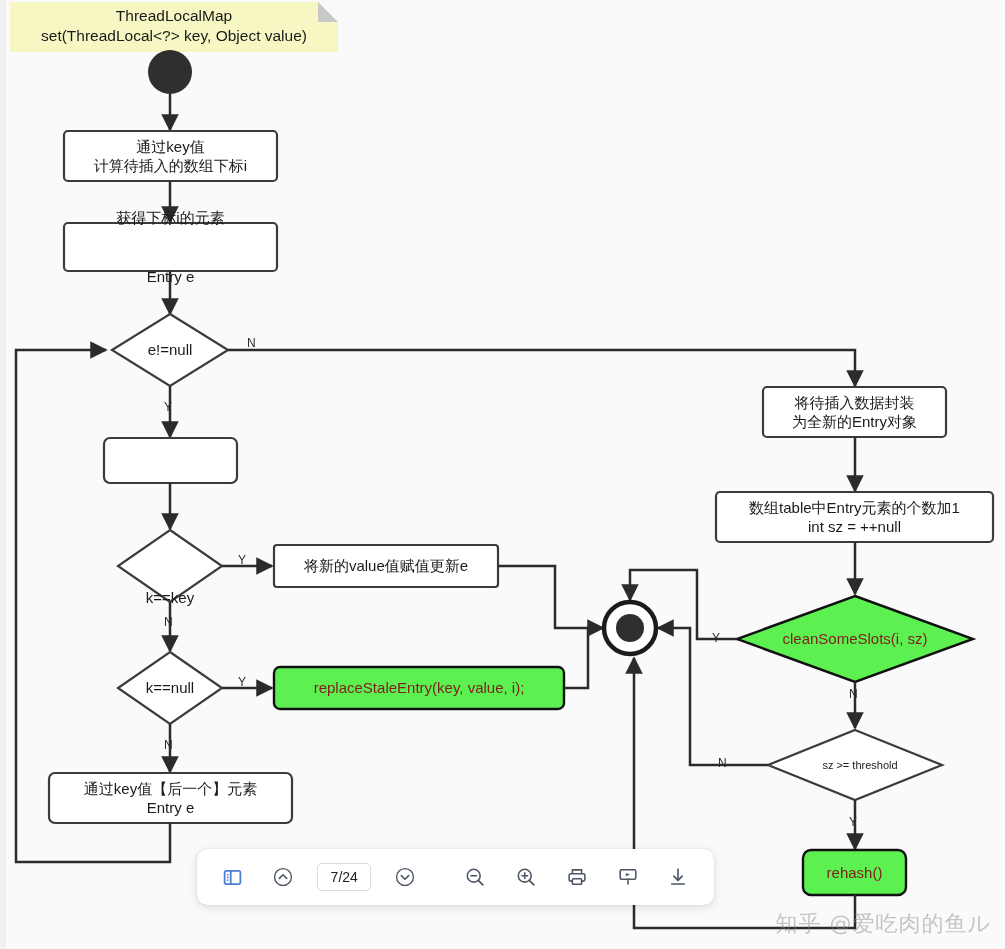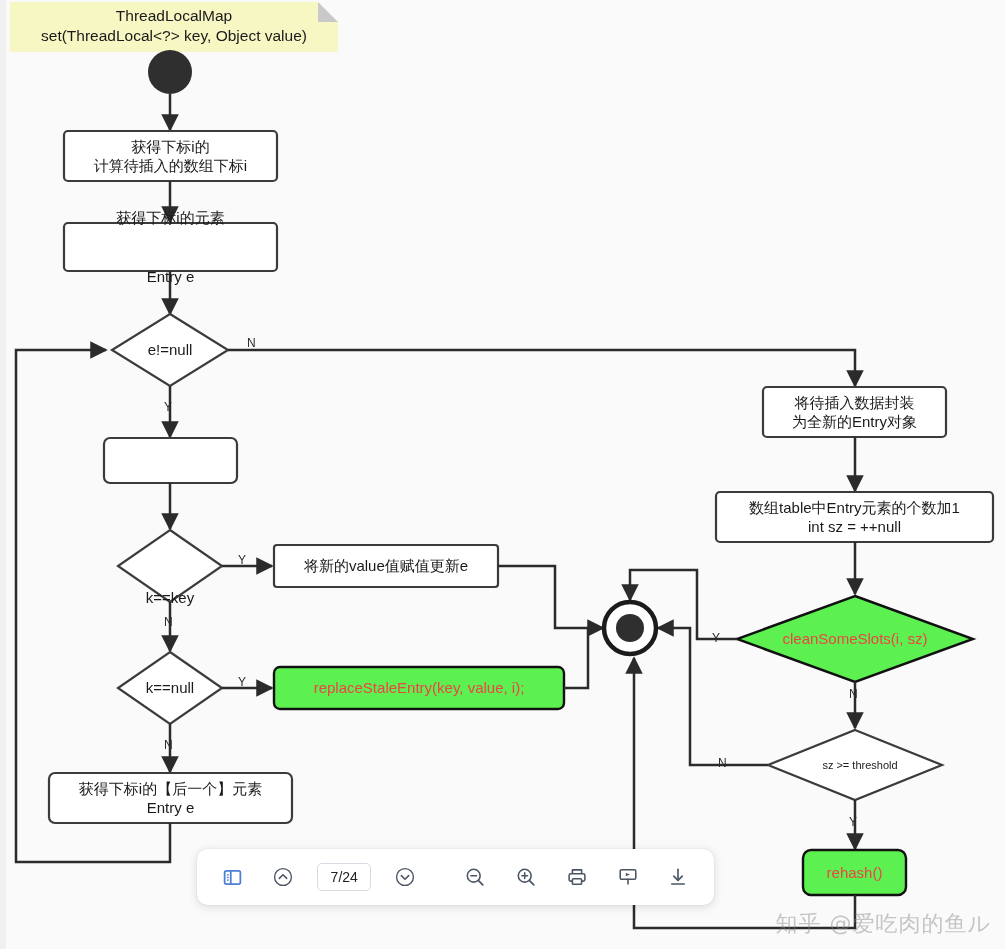--- a/index.html
+++ b/index.html
@@ -34,21 +34,21 @@
     align-items: center;
     justify-content: center;
     flex-direction: column;
     text-align: center;
     color: #1a1a1a;
     font-size: 15px;
     line-height: 1.28;
     pointer-events: none;
     white-space: nowrap;
   }
-  .node-label.green-text { color: #ef4444; }
+  .node-label.green-text { color: #7f1d1d; }
   .edge-label {
     position: absolute;
     font-size: 12px;
     color: #2b2b2b;
     line-height: 1;
   }
   .note-label {
     position: absolute;
     text-align: center;
     font-size: 15.5px;
@@ -224,42 +224,42 @@
       <circle cx="630" cy="628" r="14" fill="#2f2f2f"></circle>
     </g>
   </svg>
 
   <div class="note-label" style="left:10px; top:6px; width:328px;">
     <div>ThreadLocalMap</div>
     <div>set(ThreadLocal&lt;?&gt; key, Object value)</div>
   </div>
 
   <div class="node-label" style="left:64px; top:131px; width:213px; height:50px;">
-    <span>获得下标i的</span>
+    <span>通过key值</span>
     <span>计算待插入的数组下标i</span>
   </div>
 
   <div class="node-label" style="left:64px; top:223px; width:213px; height:48px;gap:39px;">
     <span>获得下标i的元素</span>
     <span>Entry e</span>
   </div>
 
   <div class="node-label" style="left:120px; top:336px; width:100px; height:28px;">e!=null</div>
 
 
   <div class="node-label" style="left:125px; top:553px; width:90px; height:26px;margin-top:32px;">k==key</div>
 
   <div class="node-label" style="left:274px; top:545px; width:224px; height:42px;">将新的value值赋值更新e</div>
 
   <div class="node-label" style="left:125px; top:675px; width:90px; height:26px;">k==null</div>
 
   <div class="node-label green-text" style="left:274px; top:667px; width:290px; height:42px;">replaceStaleEntry(key, value, i);</div>
 
   <div class="node-label" style="left:49px; top:773px; width:243px; height:50px;">
-    <span>获得下标i的【后一个】元素</span>
+    <span>通过key值【后一个】元素</span>
     <span>Entry e</span>
   </div>
 
   <div class="node-label" style="left:763px; top:387px; width:183px; height:50px;">
     <span>将待插入数据封装</span>
     <span>为全新的Entry对象</span>
   </div>
 
   <div class="node-label" style="left:716px; top:492px; width:277px; height:50px;">
     <span>数组table中Entry元素的个数加1</span>

